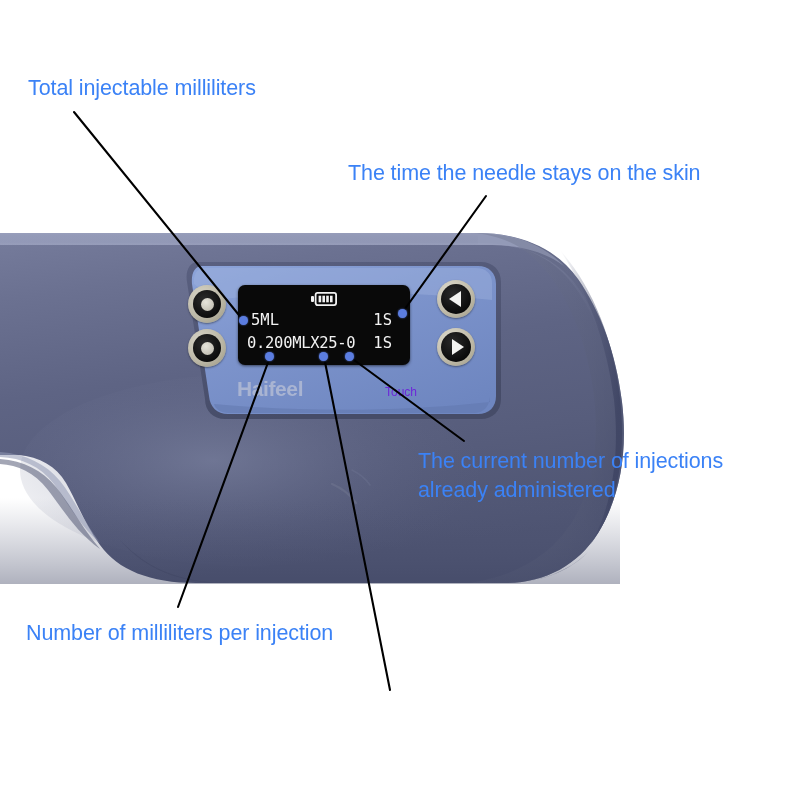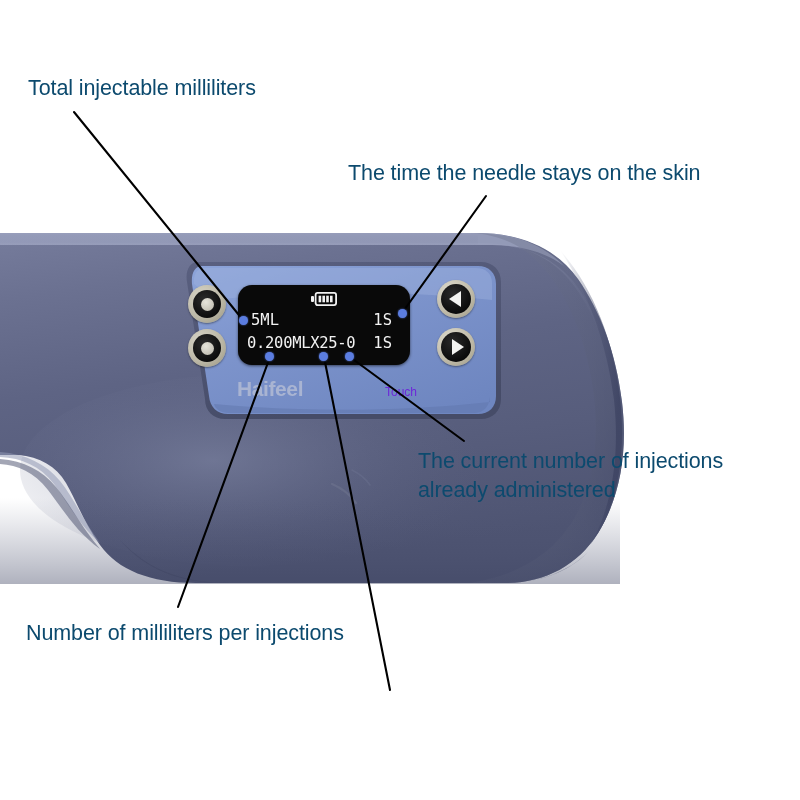--- a/index.html
+++ b/index.html
@@ -19,42 +19,42 @@
   }
   #device-svg, #leaders-svg {
     position: absolute;
     left: 0;
     top: 0;
     width: 800px;
     height: 800px;
   }
   .callout {
     position: absolute;
-    color: #0c4a6e;
+    color: #3b82f6;
     font-family: "Liberation Sans", sans-serif;
     font-size: 21.5px;
     line-height: 29px;
     white-space: pre;
     letter-spacing: -0.1px;
   }
   #callout-total-ml   { left: 28px;  top: 74px; }
   #callout-needle-time{ left: 348px; top: 159px; }
   #callout-current-inj{ left: 418px; top: 447px; }
   #callout-ml-per-inj { left: 26px;  top: 619px; }
   #callout-total-inj  { left: 282px; top: 699px; }
 
   
   #screen {
     position: absolute;
     left: 238px;
     top: 285px;
     width: 172px;
     height: 80px;
     background: #090909;
-    border-radius: 14px;
+    border-radius: 7px;
     box-shadow: 0 1px 3px rgba(0,0,0,0.55);
     overflow: hidden;
   }
   #battery-icon {
     position: absolute;
     left: 50%;
     top: 7px;
     transform: translateX(-50%);
   }
   .screen-row {
@@ -415,16 +415,16 @@
   <div class="anchor-dot" style="left:265px; top:352px;"></div>
   <div class="anchor-dot" style="left:319px; top:352px;"></div>
   <div class="anchor-dot" style="left:345px; top:352px;"></div>
 
   <div class="callout" id="callout-total-ml">Total injectable milliliters</div>
 
   <div class="callout" id="callout-current-inj"><span>The current number of injections</span><br><span>already administered</span></div>
 
   <div class="callout" id="callout-needle-time">The time the needle stays on the skin</div>
 
-  <div class="callout" id="callout-ml-per-inj">Number of milliliters per injections</div>
+  <div class="callout" id="callout-ml-per-inj">Number of milliliters per injection</div>
 
 
 </div>
 
 </body></html>

